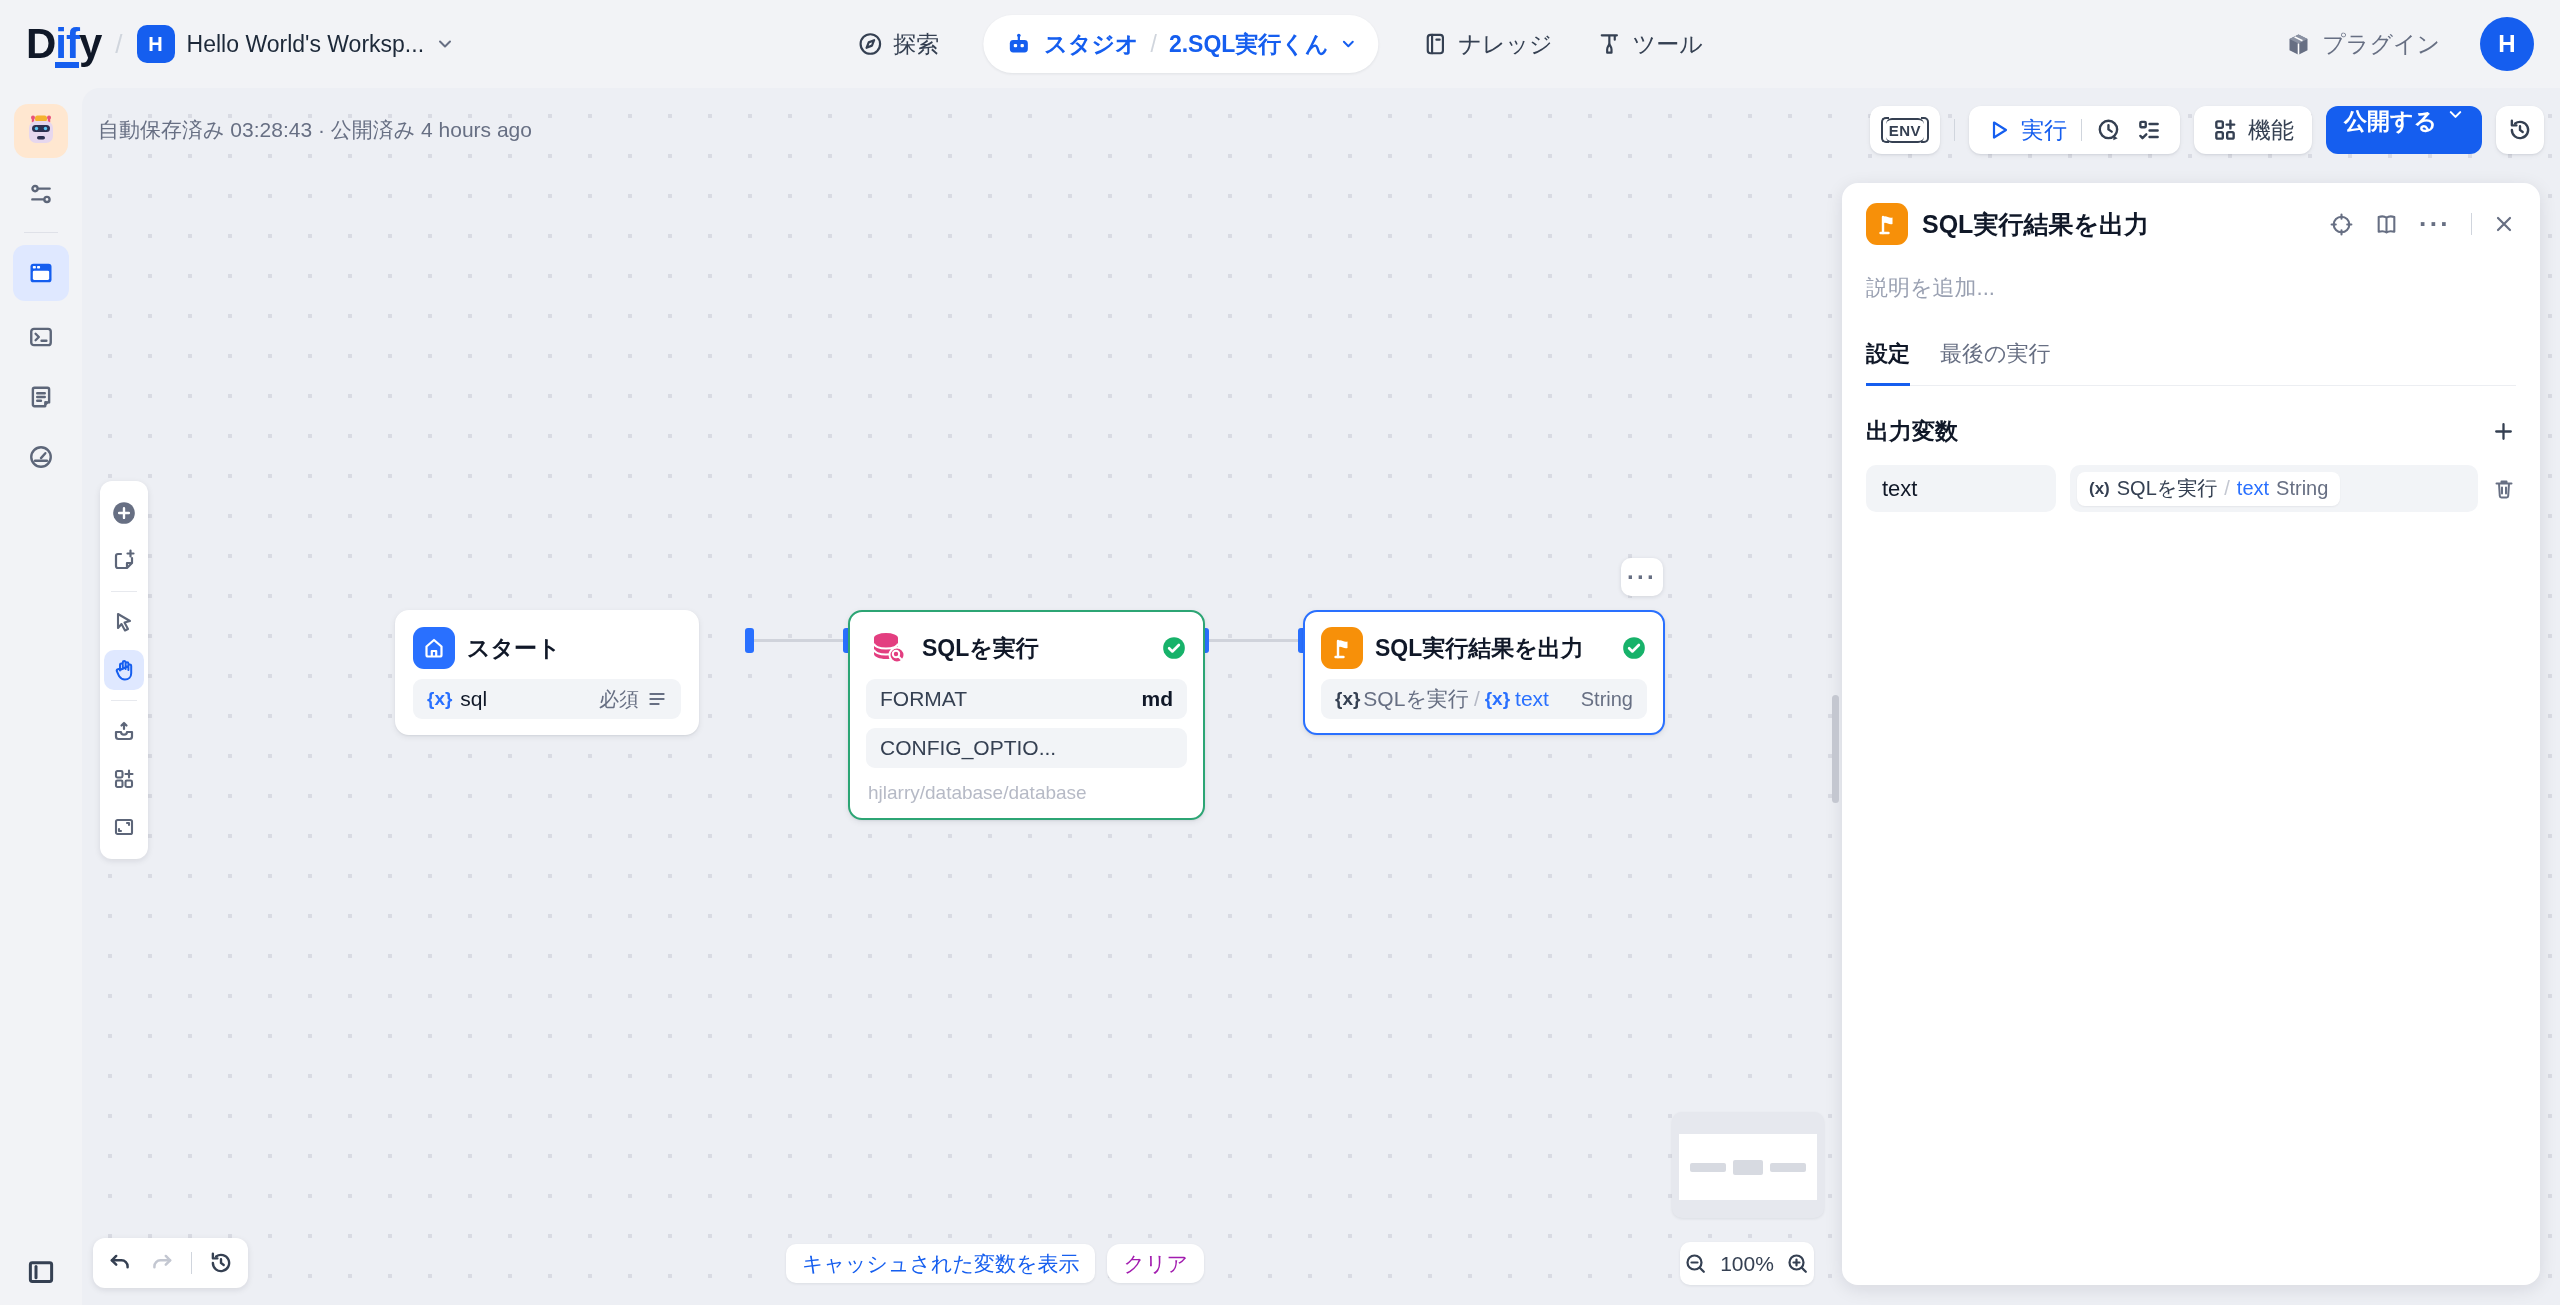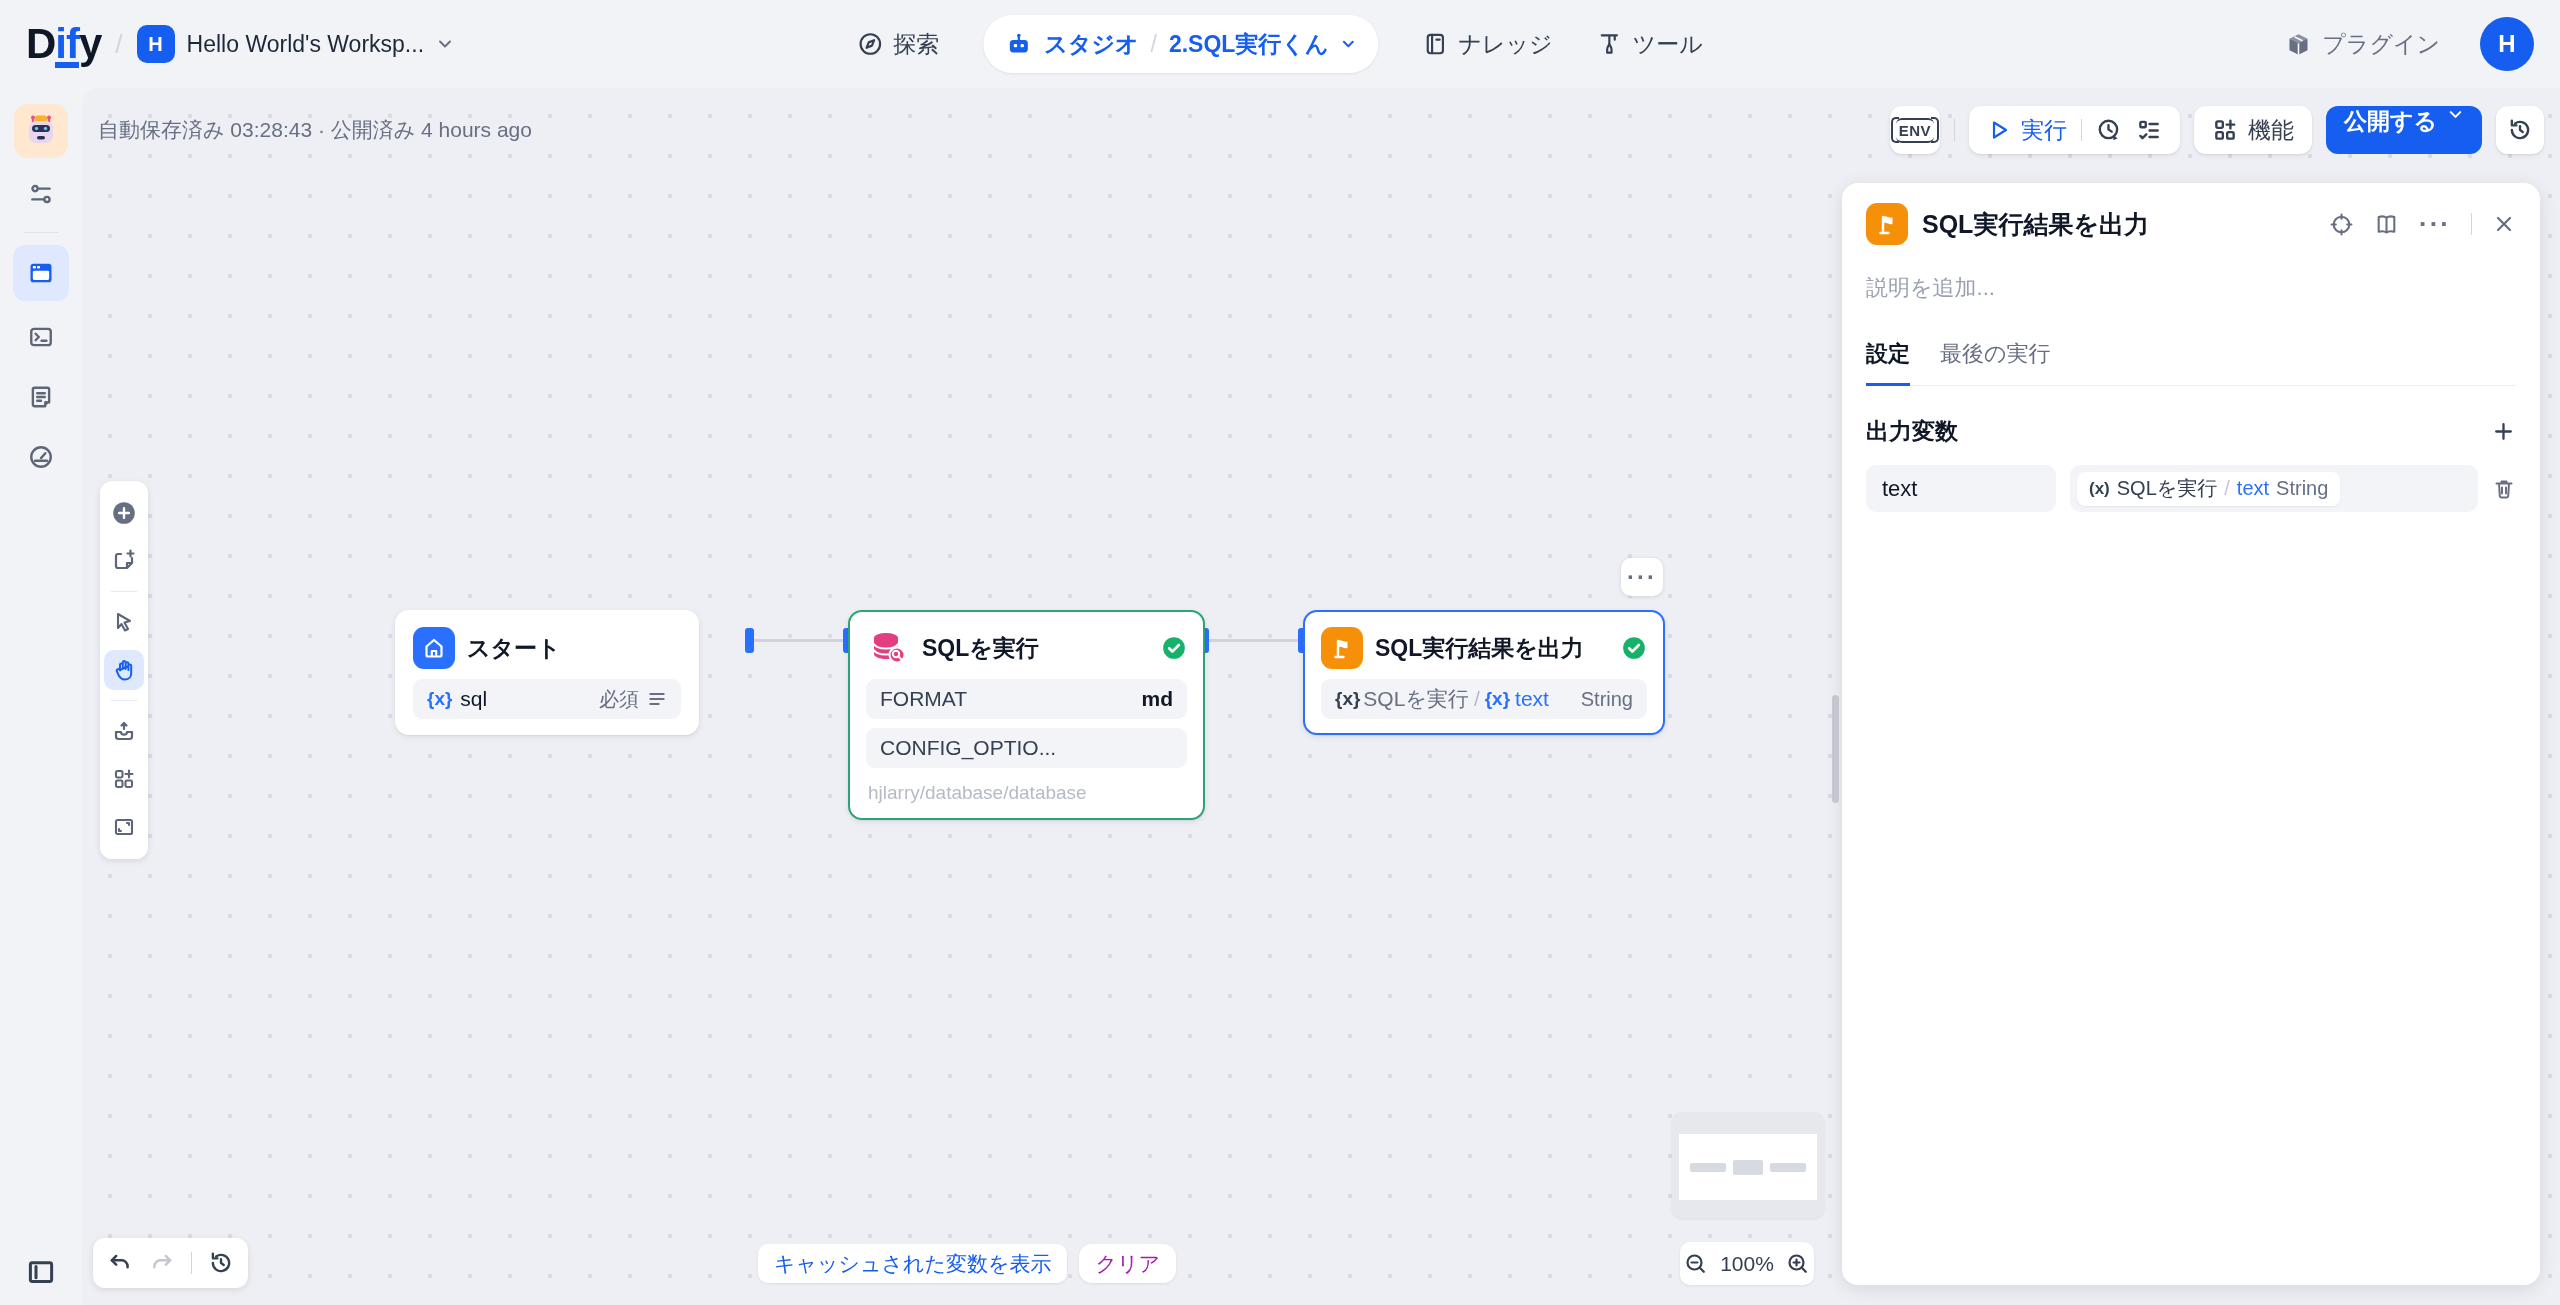--- a/index.html
+++ b/index.html
@@ -44,21 +44,21 @@
 
   
   .canvas { position:absolute; left:82px; top:88px; right:0; bottom:0;
     background:#edeff4; border-top-left-radius:18px; overflow:hidden;
     background-image:radial-gradient(#d9dbe3 2.2px, transparent 2.2px);
     background-size:40px 40px; background-position:8px 8px; }
   .status-text { position:absolute; left:16px; top:28px; font-size:21px; color:#676f83; }
   .top-tools-fixed { position:absolute; top:18px; right:14px; display:flex; align-items:center; gap:14px; }
   .tool-card { background:#fff; border-radius:12px; height:48px; display:flex; align-items:center;
     box-shadow:0 1px 2px rgba(16,24,40,.08),0 2px 5px rgba(16,24,40,.05); cursor:pointer; }
-  .env-btn { width:50px; justify-content:center; }
+  .env-btn { width:70px; justify-content:center; }
   .env-glyph { border:2.5px solid #354052; border-left:none; border-right:none; border-radius:6px;
     font-size:15px; font-weight:800; color:#354052; padding:2px 3px; letter-spacing:.5px; position:relative; }
   .env-glyph:before,.env-glyph:after{content:"";position:absolute;top:-2.5px;bottom:-2.5px;width:6px;border:2.5px solid #354052;}
   .env-glyph:before{left:-5px;border-right:none;border-radius:5px 0 0 5px;}
   .env-glyph:after{right:-5px;border-left:none;border-radius:0 5px 5px 0;}
   .vbar { width:1px; height:22px; background:#d0d5dd; }
   .run-pill { padding:8px 18px; gap:14px; }
   .run-label { color:#155eef; font-size:23px; }
   .feat-pill { padding:0 18px; gap:10px; }
   .feat-label { color:#354052; font-size:23px; }
@@ -93,21 +93,21 @@
   .vx.blue { color:#2970ff; } .vx.dark { color:#354052; }
   .edge { position:absolute; height:2.5px; background:#d0d3db; }
   .port { position:absolute; width:9px; height:25px; border-radius:3px; background:#2970ff; }
   .more-btn { position:absolute; left:1539px; top:470px; width:42px; height:38px; background:#fff;
     border-radius:10px; box-shadow:0 1px 4px rgba(16,24,40,.12); display:flex; align-items:center;
     justify-content:center; color:#676f83; font-size:24px; font-weight:700; letter-spacing:2px; cursor:pointer; }
 
   
   .undo-pill { position:absolute; left:11px; bottom:17px; height:50px; background:#fff; border-radius:12px;
     box-shadow:0 2px 6px rgba(16,24,40,.1); display:flex; align-items:center; padding:0 14px; gap:16px; }
-  .bottom-center { position:absolute; left:676px; bottom:22px; display:flex; gap:12px; }
+  .bottom-center { position:absolute; left:704px; bottom:22px; display:flex; gap:12px; }
   .bc-pill { background:#fff; border-radius:10px; height:39px; display:flex; align-items:center;
     padding:0 16px; font-size:21px; box-shadow:0 1px 3px rgba(16,24,40,.08); cursor:pointer; }
   .bc-pill.blue { color:#155eef; }
   .bc-pill.gray { color:#a21caf;border-radius:13px; }
   .minimap { position:absolute; left:1590px; bottom:87px; width:152px; height:106px; background:#e6e8ee;
     border-radius:10px; box-shadow:0 1px 3px rgba(16,24,40,.08); padding:22px 7px; }
   .minimap-inner { background:#fff; width:100%; height:66px; display:flex; align-items:center;
     justify-content:center; gap:7px; }
   .mm-bar { background:#d7dae1; height:9px; width:36px; border-radius:2px; }
   .mm-bar.mid { height:15px; width:30px; }

